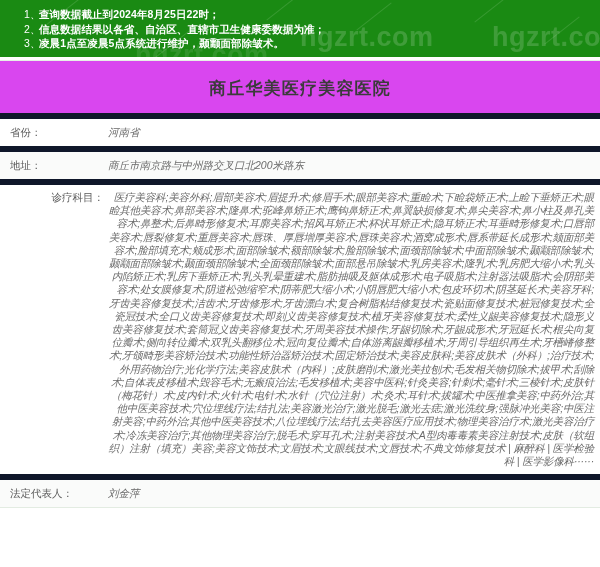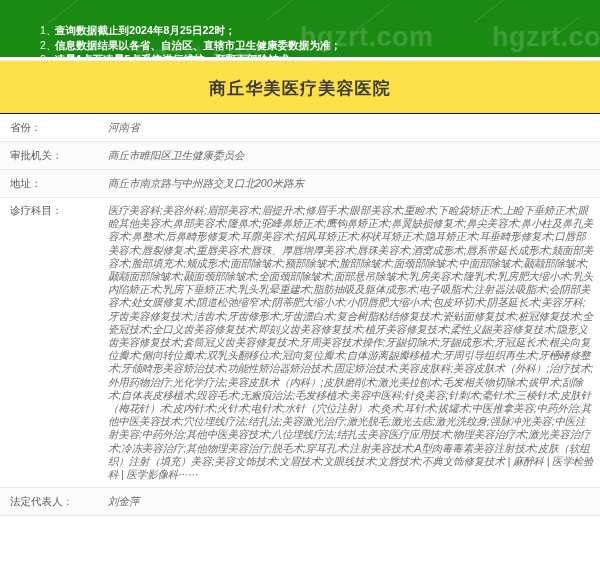--- a/index.html
+++ b/index.html
@@ -32,21 +32,21 @@
   .notice-banner .stripes span {
     position: absolute;
     width: 44px;
     height: 1px;
     background: #cfe9cb;
     transform: rotate(-38deg);
   }
   .notice-list {
     position: relative;
     list-style: none;
-    margin: 16px;
+    margin: 0;
     padding: 0 0 0 24px;
     counter-reset: n;
   }
   .notice-list li {
     color: #ffffff;
     font-size: 10.5px;
     line-height: 14.5px;
     letter-spacing: .1px;
     white-space: nowrap;
     font-weight: bold;
@@ -72,37 +72,37 @@
   .banner-edge {
     height: 4px;
     background: #ffffff;
     border-bottom: 1px solid #e7efe6;
   }
 
   
   .title-wrap {
     padding: 16px 0 13px 0;
     text-align: center;
-    background: #fde047;
+    background: #d946ef;
   }
   .page-title {
     font-size: 17px;
     color: #3b3b3b;
     font-weight: bold;
     letter-spacing: 1.2px;
   }
 
   
   .info-table {
     width: 100%;
     border-collapse: collapse;
     table-layout: fixed;
   }
   .info-table tr {
-    border-top: 1px solid #0f172a;
+    border-top: 6px solid #0f172a;
     border-bottom: 1px solid #e3ece2;
   }
   .info-table td {
     padding: 7px 4px 7px 0;
     vertical-align: top;
     font-size: 10.5px;
     line-height: 13px;
     color: #555555;
   }
   .info-table td.lbl {
@@ -112,20 +112,21 @@
     white-space: nowrap;
   }
   .info-table td.val {
     color: #6a6a6a;
     word-break: break-all;
     font-style: italic;
   }
   .info-table tr.scope td {
     padding-top: 6px;
     padding-bottom: 6px;
+    text-align: right;
   }
   .scope .val {
     line-height: 13.2px;
     letter-spacing: -0.15px;
     padding-right: 6px;
     margin-top: 32px;
   }
   .row-alt { background: #fafbfa; }
 </style>
 </head>
@@ -163,24 +164,20 @@
   <div class="page-title">商丘华美医疗美容医院</div>
 </div>
 
 <table class="info-table">
   <tbody>
     <tr>
       <td class="lbl">省份：</td>
       <td class="val">河南省</td>
     </tr>
     <tr class="row-alt">
-      <td class="lbl">审批机关：</td>
-      <td class="val">商丘市睢阳区卫生健康委员会</td>
-    </tr>
-    <tr class="row-alt">
       <td class="lbl">地址：</td>
       <td class="val">商丘市南京路与中州路交叉口北200米路东</td>
     </tr>
     <tr class="scope">
       <td class="lbl">诊疗科目：</td>
       <td class="val">医疗美容科;美容外科;眉部美容术;眉提升术;修眉手术;眼部美容术;重睑术;下睑袋矫正术;上睑下垂矫正术;眼睑其他美容术;鼻部美容术;隆鼻术;驼峰鼻矫正术;鹰钩鼻矫正术;鼻翼缺损修复术;鼻尖美容术;鼻小柱及鼻孔美容术;鼻整术;后鼻畸形修复术;耳廓美容术;招风耳矫正术;杯状耳矫正术;隐耳矫正术;耳垂畸形修复术;口唇部美容术;唇裂修复术;重唇美容术;唇珠、厚唇增厚美容术;唇珠美容术;酒窝成形术;唇系带延长成形术;颏面部美容术;脸部填充术;颊成形术;面部除皱术;额部除皱术;脸部除皱术;面颈部除皱术;中面部除皱术;颞颥部除皱术;颞颥面部除皱术;颞面颈部除皱术;全面颈部除皱术;面部悬吊除皱术;乳房美容术;隆乳术;乳房肥大缩小术;乳头内陷矫正术;乳房下垂矫正术;乳头乳晕重建术;脂肪抽吸及躯体成形术;电子吸脂术;注射器法吸脂术;会阴部美容术;处女膜修复术;阴道松弛缩窄术;阴蒂肥大缩小术;小阴唇肥大缩小术;包皮环切术;阴茎延长术;美容牙科;牙齿美容修复技术;洁齿术;牙齿修形术;牙齿漂白术;复合树脂粘结修复技术;瓷贴面修复技术;桩冠修复技术;全瓷冠技术;全口义齿美容修复技术;即刻义齿美容修复技术;植牙美容修复技术;柔性义龈美容修复技术;隐形义齿美容修复技术;套筒冠义齿美容修复技术;牙周美容技术操作;牙龈切除术;牙龈成形术;牙冠延长术;根尖向复位瓣术;侧向转位瓣术;双乳头翻移位术;冠向复位瓣术;自体游离龈瓣移植术;牙周引导组织再生术;牙槽嵴修整术;牙颌畸形美容矫治技术;功能性矫治器矫治技术;固定矫治技术;美容皮肤科;美容皮肤术（外科）;治疗技术;外用药物治疗;光化学疗法;美容皮肤术（内科）;皮肤磨削术;激光美拉刨术;毛发相关物切除术;拔甲术;刮除术;自体表皮移植术;毁容毛术;无瘢痕治法;毛发移植术;美容中医科;针灸美容;针刺术;毫针术;三棱针术;皮肤针（梅花针）术;皮内针术;火针术;电针术;水针（穴位注射）术;灸术;耳针术;拔罐术;中医推拿美容;中药外治;其他中医美容技术;穴位埋线疗法;结扎法;美容激光治疗;激光脱毛;激光去痣;激光洗纹身;强脉冲光美容;中医注射美容;中药外治;其他中医美容技术;八位埋线疗法;结扎去美容医疗应用技术;物理美容治疗术;激光美容治疗术;冷冻美容治疗;其他物理美容治疗;脱毛术;穿耳孔术;注射美容技术;A型肉毒毒素美容注射技术;皮肤（软组织）注射（填充）美容;美容文饰技术;文眉技术;文眼线技术;文唇技术;不典文饰修复技术 | 麻醉科 | 医学检验科 | 医学影像科······</td>
     </tr>
     <tr class="row-alt">
       <td class="lbl">法定代表人：</td>
       <td class="val">刘金萍</td>

